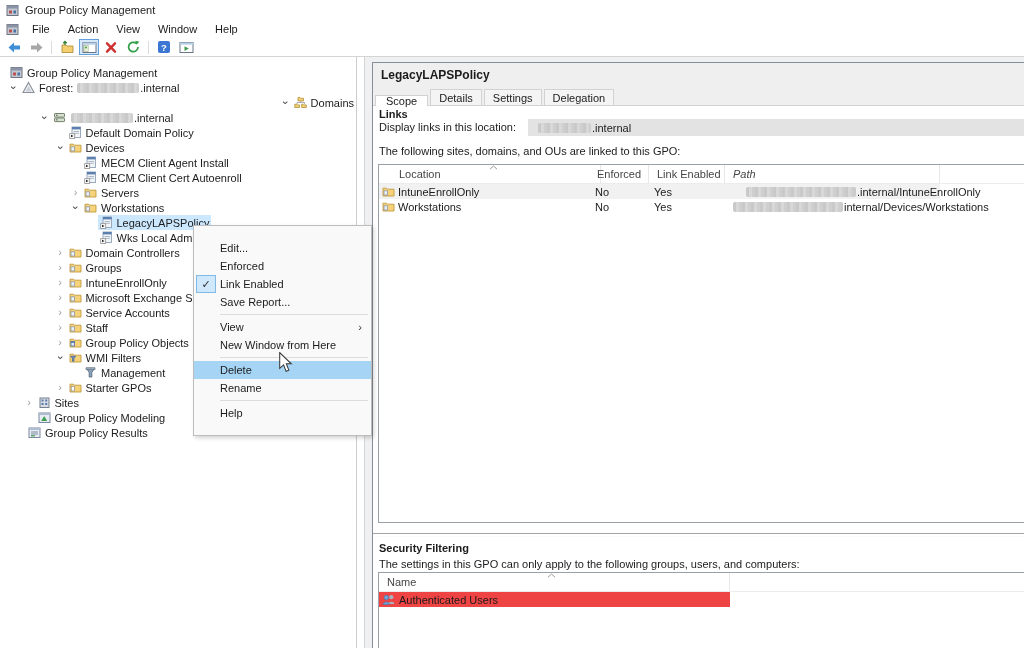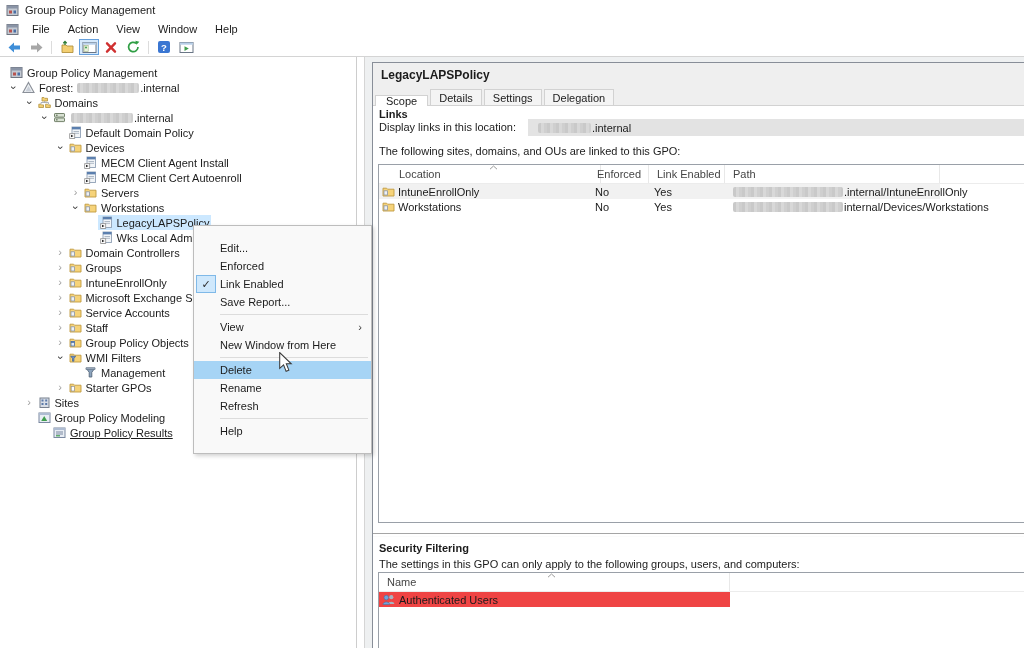--- a/index.html
+++ b/index.html
@@ -176,21 +176,21 @@
           <span class="tcontent">
             <span class="tico">
               <svg width="13" height="13" viewBox="0 0 13 13">
                 <polygon points="6.5,1.5 12,11.5 1,11.5" fill="#eef1f4" stroke="#8a8f98" stroke-width="1.1"></polygon>
                 <polygon points="6.5,5 9.5,10.5 3.5,10.5" fill="#c9cfd8"></polygon>
               </svg>
             </span>
             <span class="tlbl"><span>Forest: </span><span class="redact w62"></span><span>.internal</span></span>
           </span>
         </div>
-        <div class="trow" style="padding-left: 22.5px;">
+        <div class="trow" style="padding-left: 22.5px; justify-content: flex-end;">
           <span class="chev open">›</span>
           <span class="tcontent">
             <span class="tico">
               <svg width="13" height="13" viewBox="0 0 13 13">
                 <path d="M4,1.5h2l.8.8H9.5v2.7H4Z" fill="#f3cf72" stroke="#b3923e" stroke-width=".8"></path>
                 <path d="M6.7,5v1.5M3,8V6.5h7.5V8" fill="none" stroke="#9aa0a8" stroke-width=".8"></path>
                 <path d="M.8,8.2h2l.7.7h2v2.6H.8Z" fill="#f3cf72" stroke="#b3923e" stroke-width=".8"></path>
                 <path d="M7.6,8.2h2l.7.7h2v2.6H7.6Z" fill="#f3cf72" stroke="#b3923e" stroke-width=".8"></path>
               </svg>
             </span>
@@ -469,21 +469,21 @@
             <span class="tico">
               <svg width="13" height="13" viewBox="0 0 13 13">
                 <rect x="1" y="2" width="11" height="9.5" fill="#e8edf4" stroke="#7a88a0"></rect>
                 <rect x="1" y="2" width="11" height="2" fill="#aebcd2"></rect>
                 <polygon points="3.2,10 6.2,5 9.2,10" fill="#3f9e4d"></polygon>
               </svg>
             </span>
             <span class="tlbl"><span>Group Policy Modeling</span></span>
           </span>
         </div>
-        <div class="trow" style="padding-left: 38px; text-decoration: underline;">
+        <div class="trow" style="padding-left: 13px;">
           <span class="chev "></span>
           <span class="tcontent">
             <span class="tico">
               <svg width="13" height="13" viewBox="0 0 13 13">
                 <rect x="1" y="2" width="11" height="9.5" fill="#e8edf4" stroke="#7a88a0"></rect>
                 <rect x="1" y="2" width="11" height="2" fill="#aebcd2"></rect>
                 <line x1="3" y1="6" x2="10" y2="6" stroke="#7a88a0"></line>
                 <line x1="3" y1="8" x2="10" y2="8" stroke="#7a88a0"></line>
                 <rect x="3" y="9.2" width="4" height="1.2" fill="#3f9e4d"></rect>
               </svg>
@@ -521,36 +521,36 @@
                   <polyline points="1,4.2 4.5,1 8,4.2" fill="none" stroke="#9a9a9a"></polyline>
                 </svg>
               </span>
             </div>
             <div class="hcell" style="left: 210px; width: 60px;">
               <span>Enforced</span>
             </div>
             <div class="hcell" style="left: 270px; width: 76px;">
               <span>Link Enabled</span>
             </div>
-            <div class="hcell" style="left: 346px; width: 215px;">
+            <div class="hcell" style="left: 346px; width: 215px; font-style: italic;">
               <span>Path</span>
             </div>
           </div>
         <div id="links-rows">
             <div class="lrow" style="top: 19px; width: 561px; background: rgb(241, 241, 241);">
               <span class="cell" style="left: 3px;">
                 <svg width="13" height="13" viewBox="0 0 13 13">
                   <path d="M1,11V3.2h3.6l1,1H12V11Z" fill="#f6d37a" stroke="#c19a3f" stroke-width=".9"></path>
                   <rect x="2" y="5.8" width="3.4" height="4.2" fill="#eef1f5" stroke="#8a97a8" stroke-width=".8"></rect>
                 </svg>
                 <span style="padding-left: 3px;">IntuneEnrollOnly</span>
               </span>
               <span class="cell" style="left: 216px;">No</span>
               <span class="cell" style="left: 275px;">Yes</span>
-              <span class="cell" style="left: 353px; justify-content: flex-end;">
+              <span class="cell" style="left: 366px; justify-content: flex-end;">
                 <span class="redact w110"></span>
                 <span>.internal/IntuneEnrollOnly</span>
               </span>
             </div>
             <div class="lrow" style="top: 34px; width: 561px;">
               <span class="cell" style="left: 3px;">
                 <svg width="13" height="13" viewBox="0 0 13 13">
                   <path d="M1,11V3.2h3.6l1,1H12V11Z" fill="#f6d37a" stroke="#c19a3f" stroke-width=".9"></path>
                   <rect x="2" y="5.8" width="3.4" height="4.2" fill="#eef1f5" stroke="#8a97a8" stroke-width=".8"></rect>
                 </svg>
@@ -621,23 +621,20 @@
     <div class="ctx-item">
       <span>New Window from Here</span>
     </div>
     <div class="ctx-sep"></div>
     <div class="ctx-item hl">
       <span>Delete</span>
     </div>
     <div class="ctx-item">
       <span>Rename</span>
     </div>
-    <div class="ctx-item">
-      <span>Refresh</span>
-    </div>
     <div class="ctx-sep"></div>
     <div class="ctx-item">
       <span>Help</span>
     </div>
   </div>
 
 <div class="cursor">
   <svg width="14" height="21" viewBox="0 0 13 20">
     <path d="M0.5,0.5 L0.5,15.5 L4.2,12.2 L6.6,18.4 L9.2,17.3 L6.8,11.2 L11.5,11.2 Z" fill="#ffffff" stroke="#3a3a3a" stroke-width="1"></path>
   </svg>

